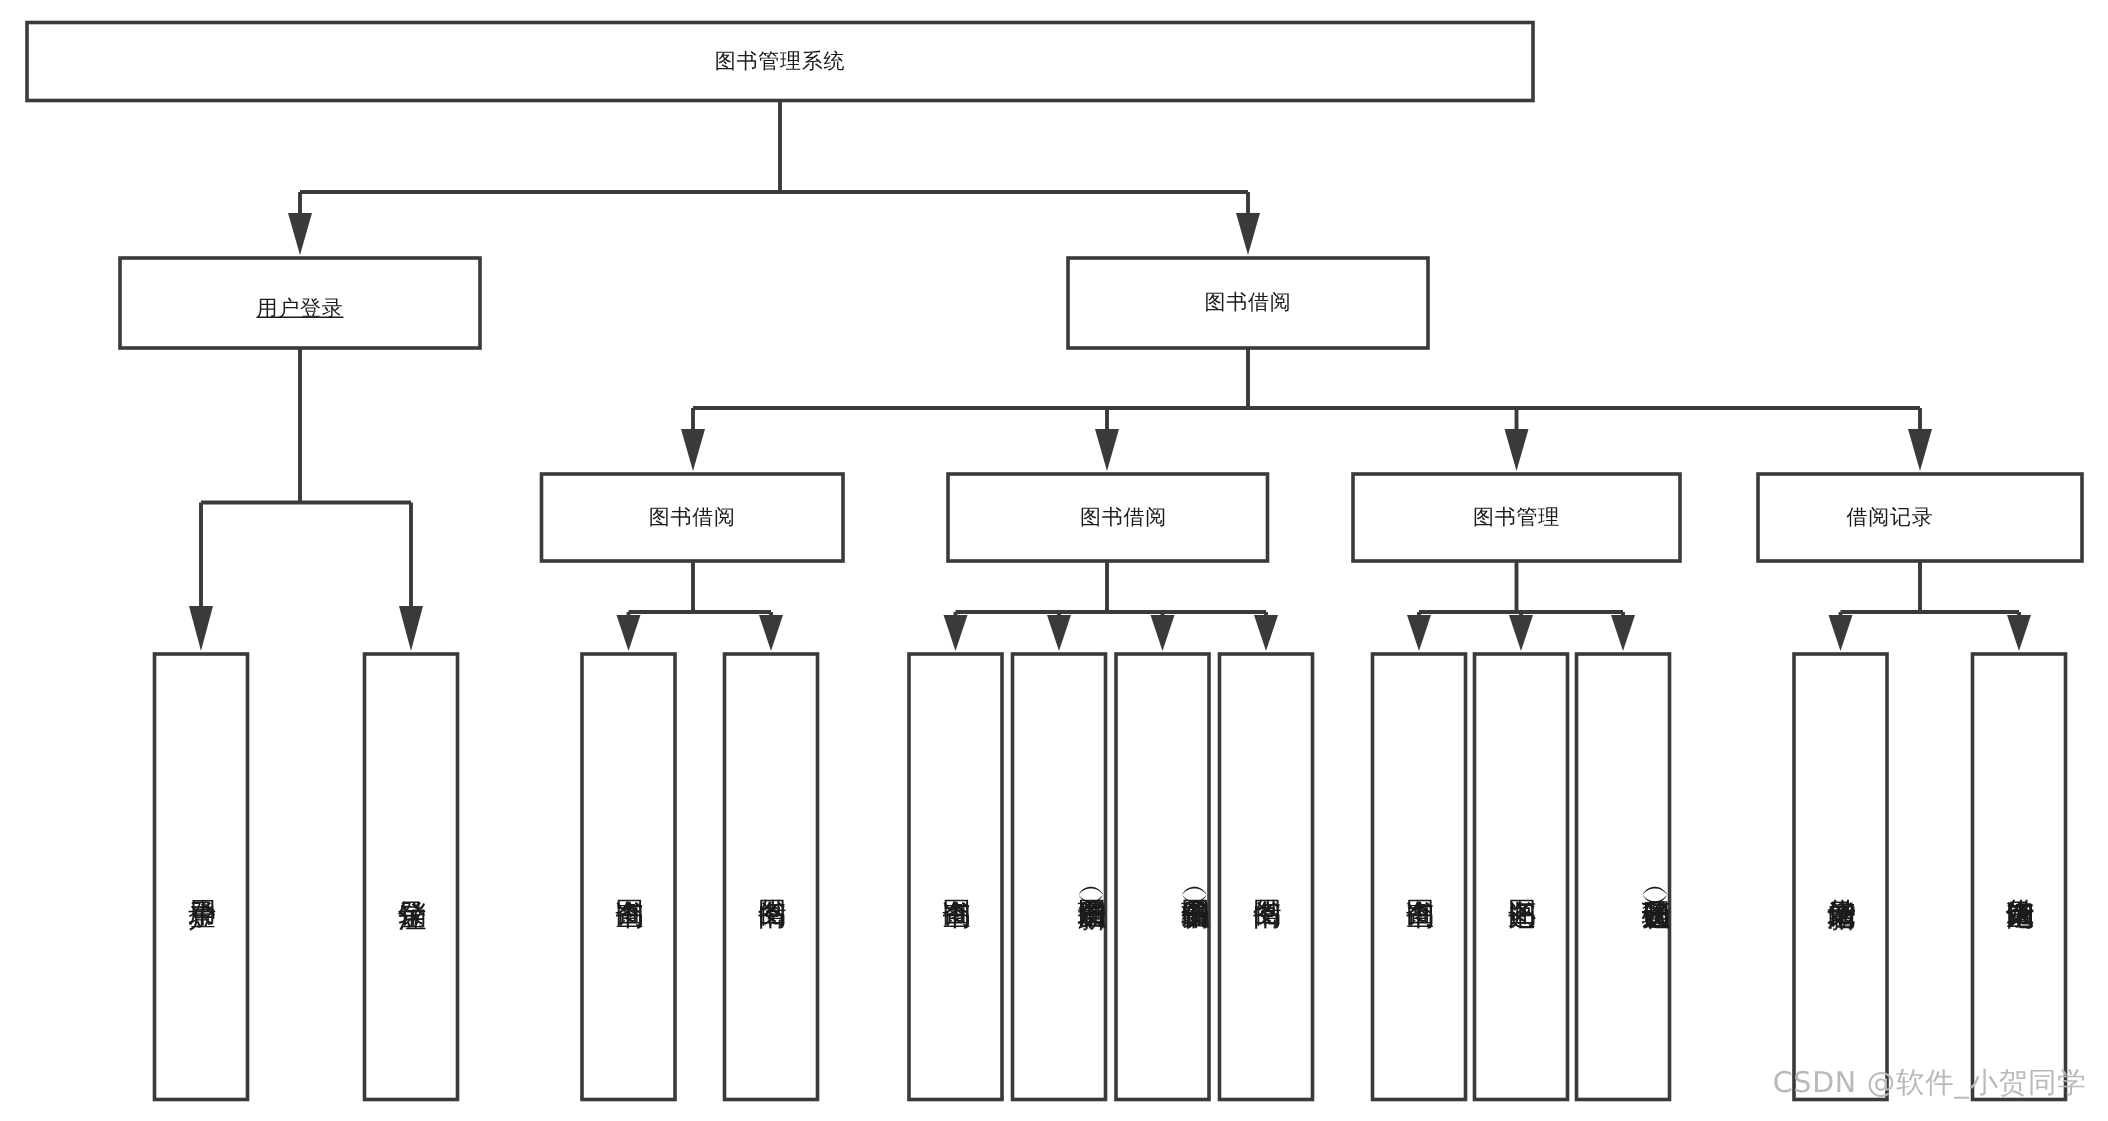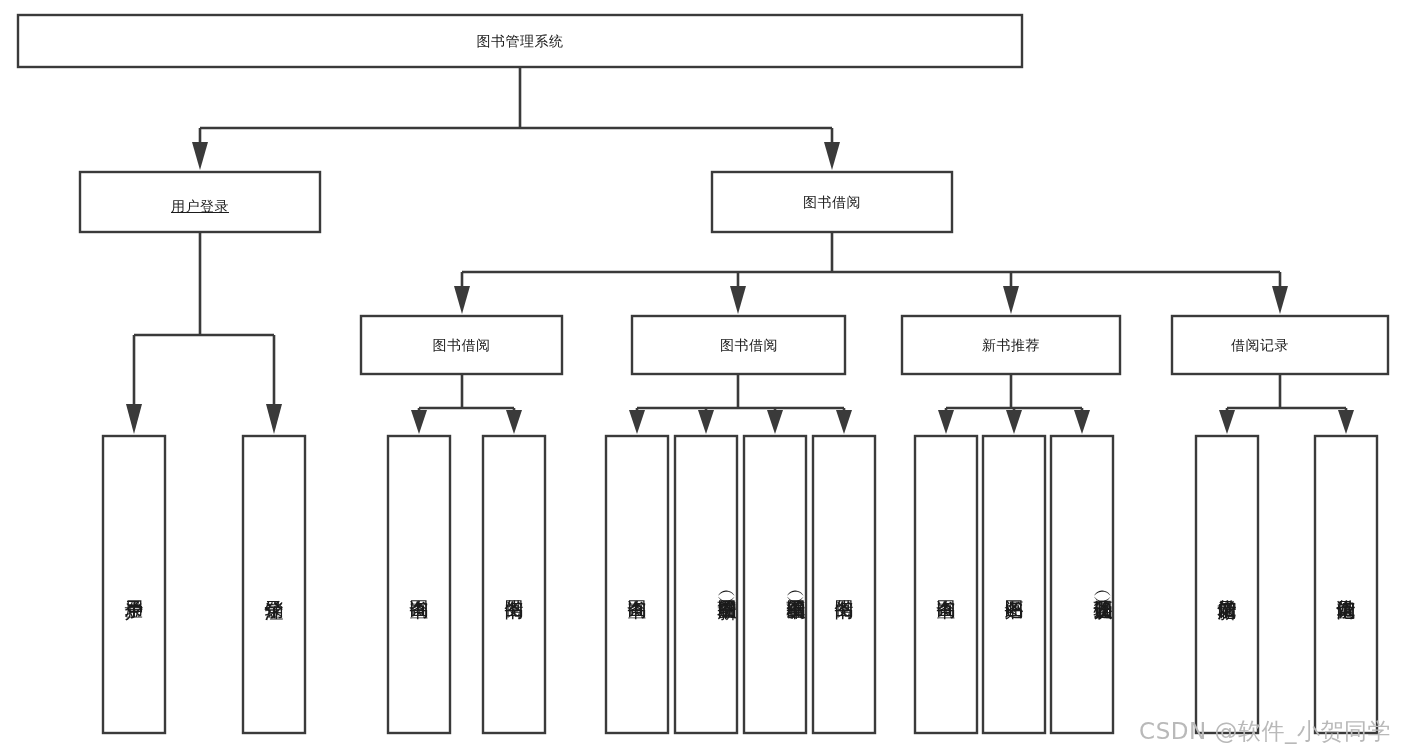--- a/index.html
+++ b/index.html
@@ -63,23 +63,23 @@
     line-height: 1.04;
     letter-spacing: 0px;
     writing-mode: vertical-rl;
     text-orientation: upright;
     pointer-events: none;
     overflow: hidden;
   }
   .watermark {
     position: absolute;
     right: 14px;
-    bottom: 0;
+    bottom: 12px;
     color: #b9b9b9;
-    font-size: 23px;
+    font-size: 19px;
     letter-spacing: 0.5px;
     white-space: nowrap;
     pointer-events: none;
   }
 </style>
 </head>
 <body>
 
 <div id="diagram-root">
 
@@ -173,21 +173,21 @@
     <polygon class="arrow-head" points="1338,410 1354,410 1346,434"></polygon>
   </svg>
 
   <div class="node-label-h" style="left:18px; top:15px; width:1004px; height:52px;">图书管理系统</div>
 
   <div class="node-label-h" style="left:80px; top:180px; width:240px; height:52px;text-decoration:underline;">用户登录</div>
   <div class="node-label-h" style="left:712px; top:172px; width:240px; height:60px;">图书借阅</div>
 
   <div class="node-label-h" style="left:361px; top:316px; width:201px; height:58px;">图书借阅</div>
   <div class="node-label-h" style="left:632px; top:316px; width:234px; height:58px;border-radius:20px;">图书借阅</div>
-  <div class="node-label-h" style="left:902px; top:316px; width:218px; height:58px;">新书推荐</div>
+  <div class="node-label-h" style="left:902px; top:316px; width:218px; height:58px;">图书管理</div>
   <div class="node-label-h" style="left:1172px; top:316px; width:176px; height:58px;">借阅记录</div>
 
   <div class="node-label-v" style="left:103px; top:436px; width:62px; height:297px;">用户登录</div>
   <div class="node-label-v" style="left:243px; top:436px; width:62px; height:297px;">注销登录</div>
 
   <div class="node-label-v" style="left:388px; top:436px; width:62px; height:297px;">查询图书</div>
   <div class="node-label-v" style="left:483px; top:436px; width:62px; height:297px;">借阅图书</div>
 
   <div class="node-label-v" style="left:606px; top:436px; width:62px; height:297px;">查询图书</div>
   <div class="node-label-v" style="left:675px; top:440px; width:62px; height:290px; align-items:flex-start;">新增图书（管理员）</div>

